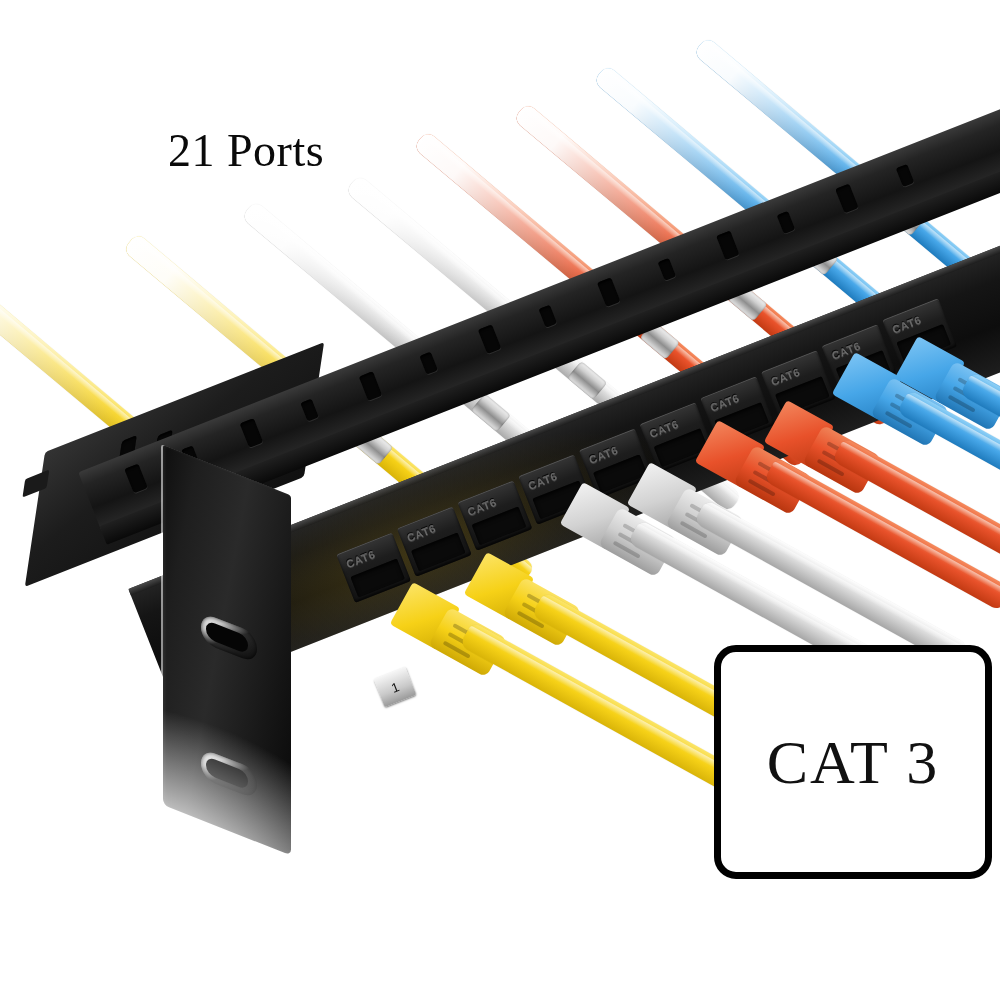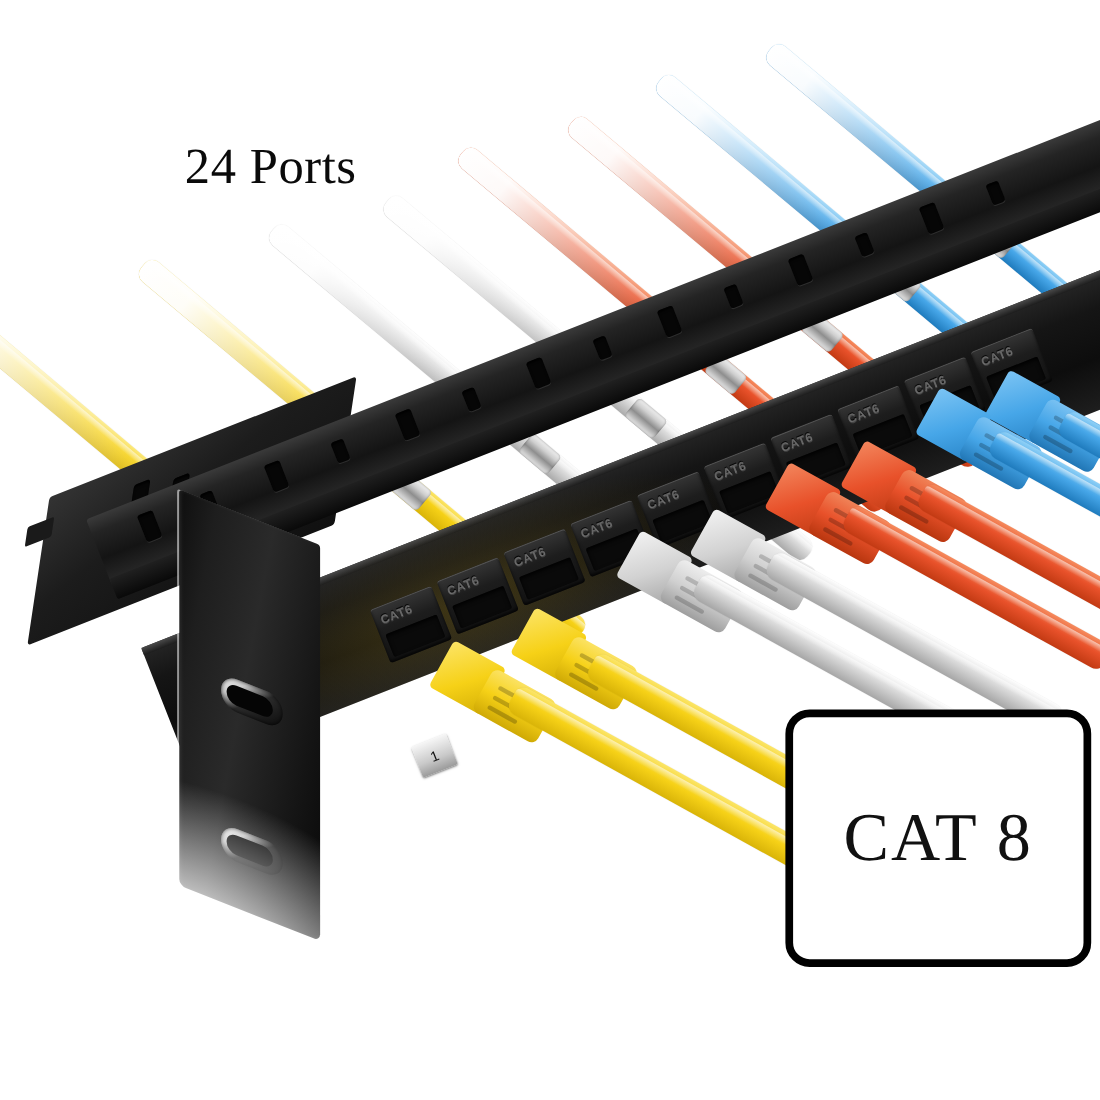--- a/index.html
+++ b/index.html
@@ -424,19 +424,19 @@
       </div>
     </div>
     <div class="cable" style="left:466px;top:620px;width:430px;height:27px;transform:rotate(29deg);background:linear-gradient(to bottom,#fbe56a,#F6D117 45%,#d9b408 100%);">
       <div class="sheen"></div>
     </div>
   </div>
 
   <div id="corner-fade"></div>
   <div id="bottom-fade"></div>
 
-  <div id="ports-label" class="nosel">24 Ports</div>
+  <div id="ports-label" class="nosel">21 Ports</div>
 
   <div id="cat-badge">
-    <span>CAT 8</span>
+    <span>CAT 3</span>
   </div>
 
 </div>
 
 </body></html>

